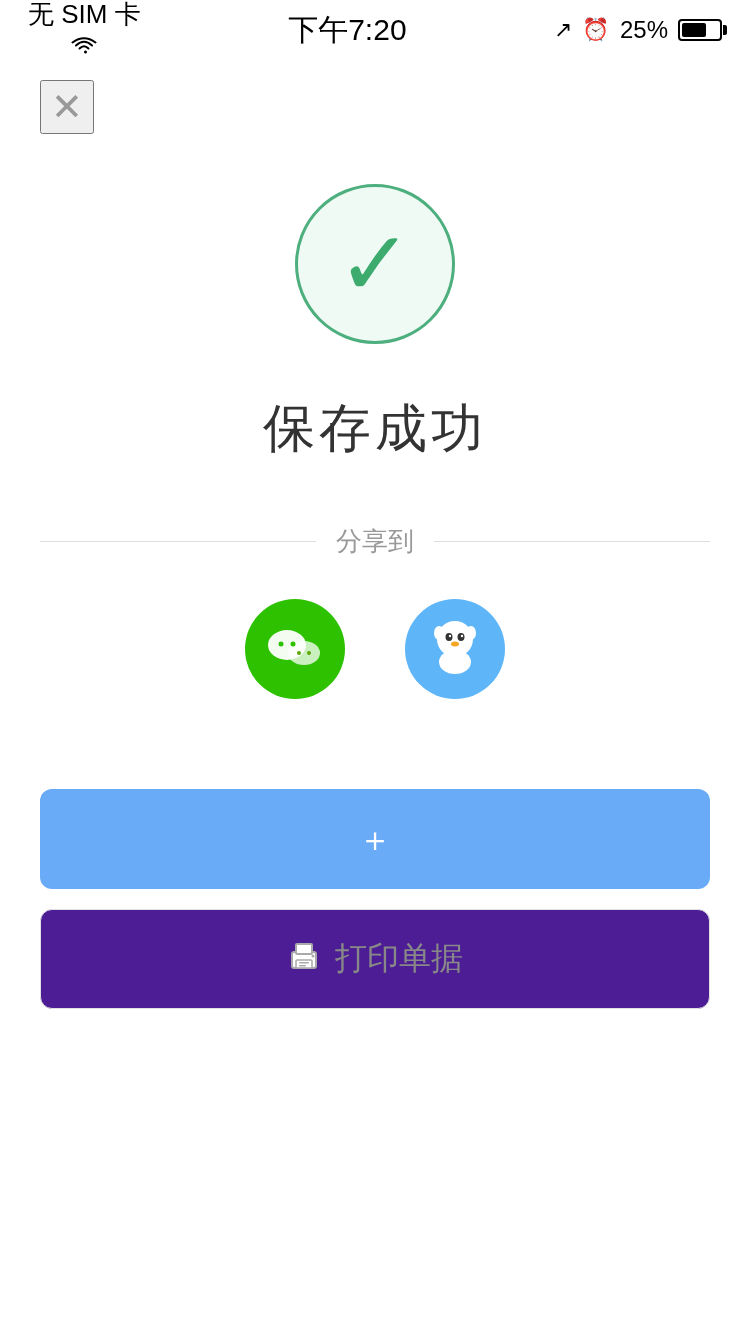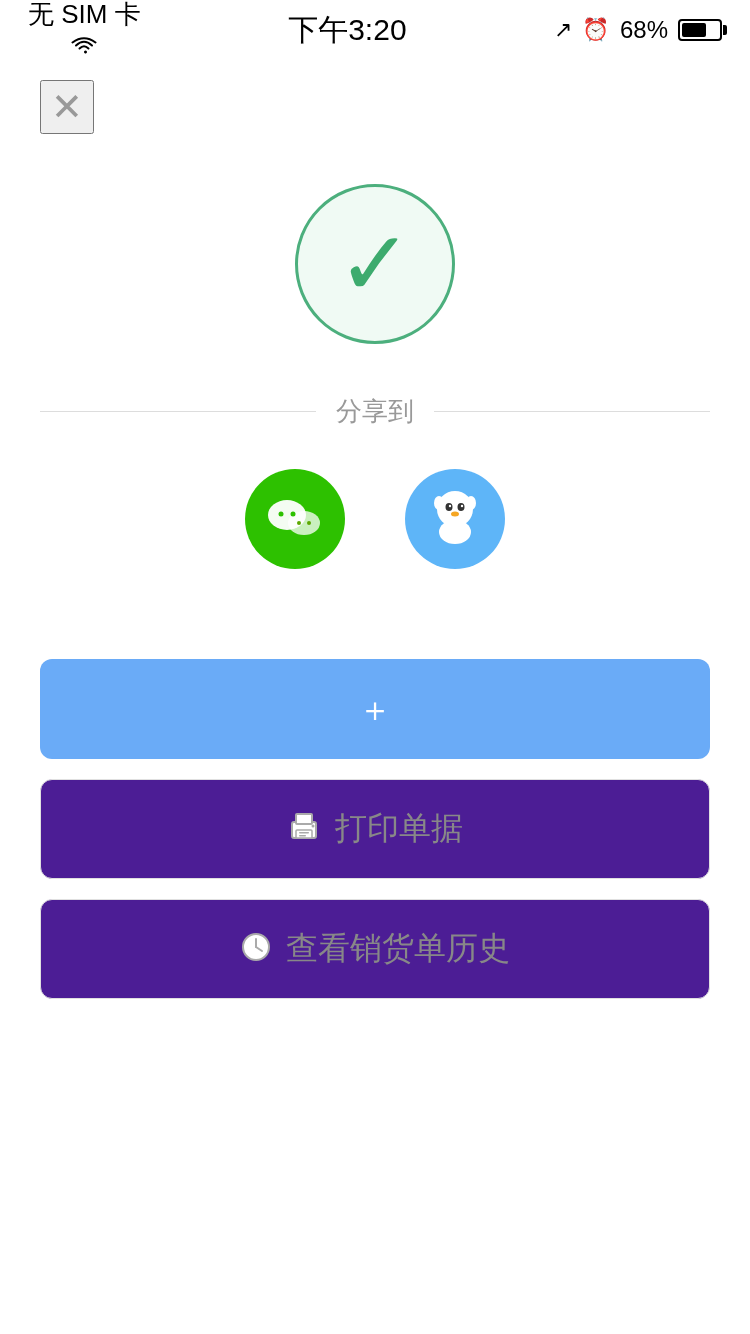--- a/index.html
+++ b/index.html
@@ -215,43 +215,44 @@
 
     <span>
       <svg viewBox="0 0 28 20" width="28" height="20">
         <path d="M14 16 a1.5 1.5 0 1 1 0 .01Z" fill="#000"></path>
         <path d="M9.5 12.5 Q14 8 18.5 12.5" stroke="#000" stroke-width="2" fill="none" stroke-linecap="round"></path>
         <path d="M6 9.5 Q14 2 22 9.5" stroke="#000" stroke-width="2" fill="none" stroke-linecap="round"></path>
         <path d="M2.5 6.5 Q14 -2 25.5 6.5" stroke="#000" stroke-width="2" fill="none" stroke-linecap="round"></path>
       </svg>
     </span>
   </div>
-  <div class="status-center">下午3:20</div>
+  <div class="status-center">下午7:20</div>
   <div class="status-right">
     <span style="font-size:22px;">↗</span>
     <span style="font-size:22px;">⏰</span>
-    <span>68%</span>
+    <span>25%</span>
     <div class="battery">
       <div class="battery-bar">
         <div class="battery-fill"></div>
       </div>
     </div>
   </div>
 </div>
 
 <div class="main-content">
 
   <button class="close-button">
     <span class="close-x">✕</span>
   </button>
 
   <div class="success-circle">
     <span class="checkmark">✓</span>
   </div>
 
+  <div class="success-title">保存成功</div>
 
   <div class="share-section">
     <div class="share-divider">
       <div class="divider-line"></div>
       <span class="share-label">分享到</span>
       <div class="divider-line"></div>
     </div>
 
     <div class="share-icons">
 
@@ -305,25 +306,15 @@
           <rect x="9" y="2" width="16" height="10" rx="1" fill="white" stroke="#aaa" stroke-width="2"></rect>
           <rect x="9" y="18" width="16" height="8" rx="1" fill="white" stroke="#aaa" stroke-width="1.5"></rect>
           <rect x="12" y="20" width="10" height="1.5" rx="0.75" fill="#aaa"></rect>
           <rect x="12" y="23" width="7" height="1.5" rx="0.75" fill="#aaa"></rect>
           <circle cx="26" cy="14" r="1.5" fill="#aaa"></circle>
         </svg>
       </span>
       <span>打印单据</span>
     </button>
 
-    <button class="btn btn-secondary">
-      <span class="btn-icon">
-        <svg width="32" height="32" viewBox="0 0 32 32" fill="none">
-          <circle cx="16" cy="16" r="13" stroke="#aaa" stroke-width="2" fill="white"></circle>
-          <line x1="16" y1="16" x2="16" y2="8" stroke="#aaa" stroke-width="2" stroke-linecap="round"></line>
-          <line x1="16" y1="16" x2="22" y2="20" stroke="#aaa" stroke-width="2" stroke-linecap="round"></line>
-        </svg>
-      </span>
-      <span>查看销货单历史</span>
-    </button>
   </div>
 
 </div>
 
 </body></html>

